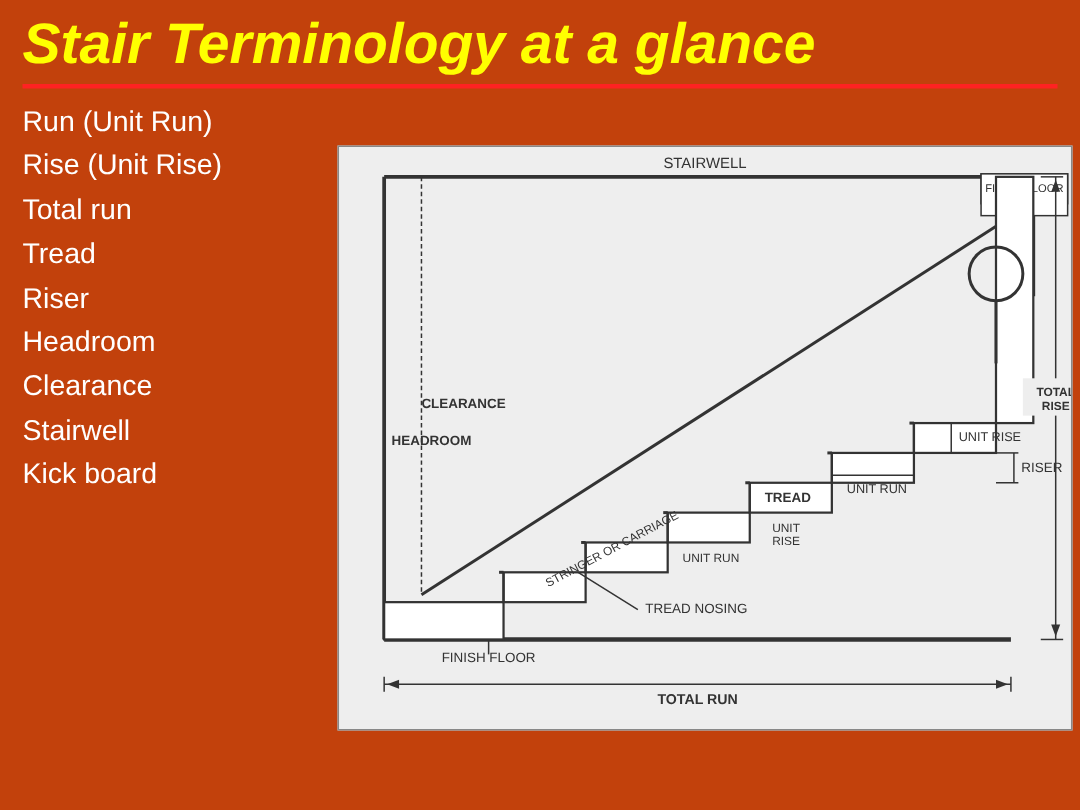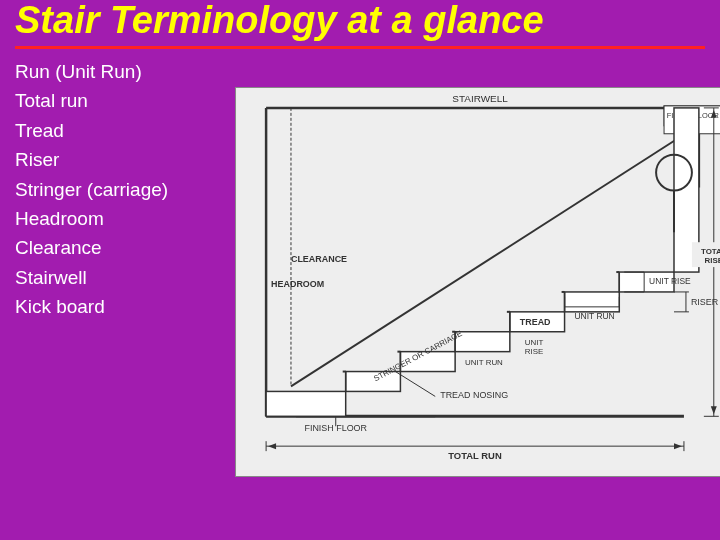--- a/index.html
+++ b/index.html
@@ -9,23 +9,23 @@
       height: 540px;
       background-color: #0000cc;
       font-family: Arial, sans-serif;
       overflow: hidden;
       position: relative;
     }
 
     .slide-container {
       width: 720px;
       height: 540px;
-      background-color: #a21caf;
+      background-color: #c2410c;
       position: relative;
-      padding: 0 15px;
+      padding: 10px 15px;
     }
 
     .title {
       color: #ffff00;
       font-size: 38px;
       font-weight: bold;
       font-style: italic;
       margin-bottom: 4px;
       line-height: 1.1;
     }
@@ -33,21 +33,20 @@
     .red-line {
       width: 100%;
       height: 3px;
       background-color: #ff2222;
       margin-bottom: 8px;
     }
 
     .content-area {
       display: flex;
       flex-direction: row;
-      gap: 10px;
       height: calc(540px - 90px);
     }
 
     .terminology-list {
       color: #ffffff;
       font-size: 19px;
       line-height: 1.55;
       min-width: 210px;
       flex-shrink: 0;
     }
@@ -62,24 +61,24 @@
 </head>
 <body>
 
 <div class="slide-container">
   <h1 class="title">Stair Terminology at a glance</h1>
   <div class="red-line"></div>
 
   <div class="content-area">
     <div class="terminology-list">
       <div>Run (Unit Run)</div>
+      <div>Rise (Unit Rise)</div>
       <div>Total run</div>
       <div>Tread</div>
       <div>Riser</div>
-      <div>Stringer (carriage)</div>
       <div>Headroom</div>
       <div>Clearance</div>
       <div>Stairwell</div>
       <div>Kick board</div>
     </div>
 
     <div class="diagram-area">
       <svg width="490" height="390" viewBox="0 0 490 390" style="background:#e8e8e8; border:1px solid #888;" xmlns="http://www.w3.org/2000/svg" font-family="Arial, sans-serif">
 
         <rect x="0" y="0" width="490" height="390" fill="#eeeeee"></rect>

